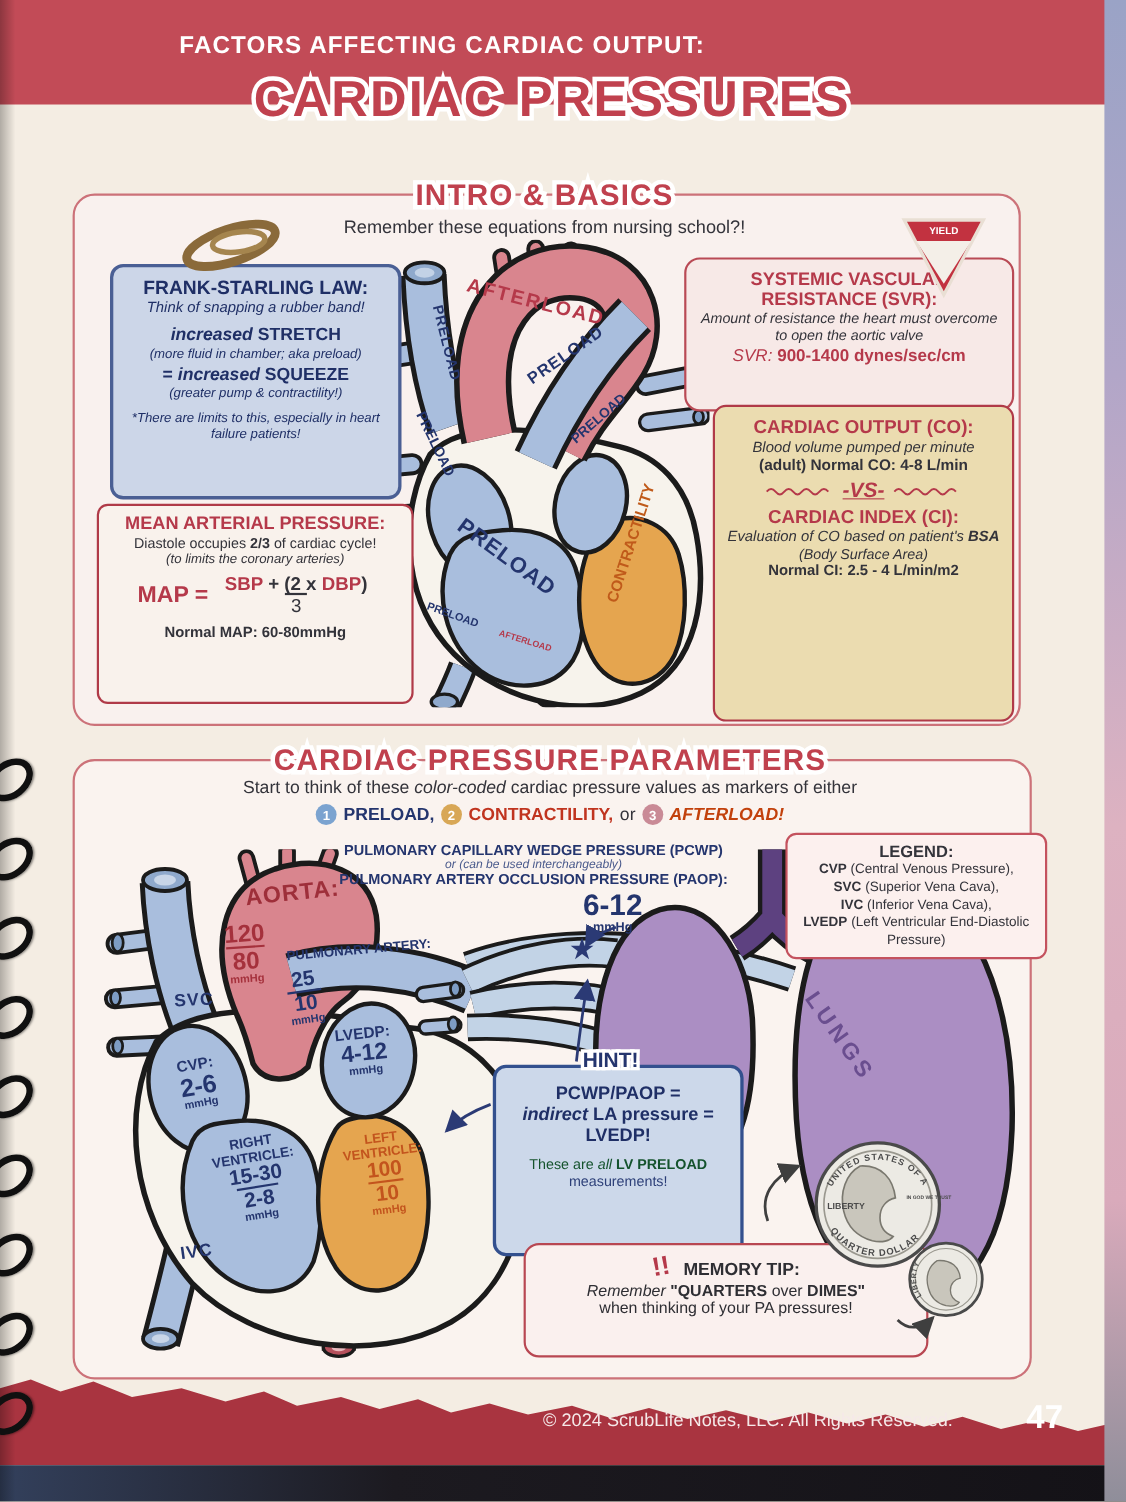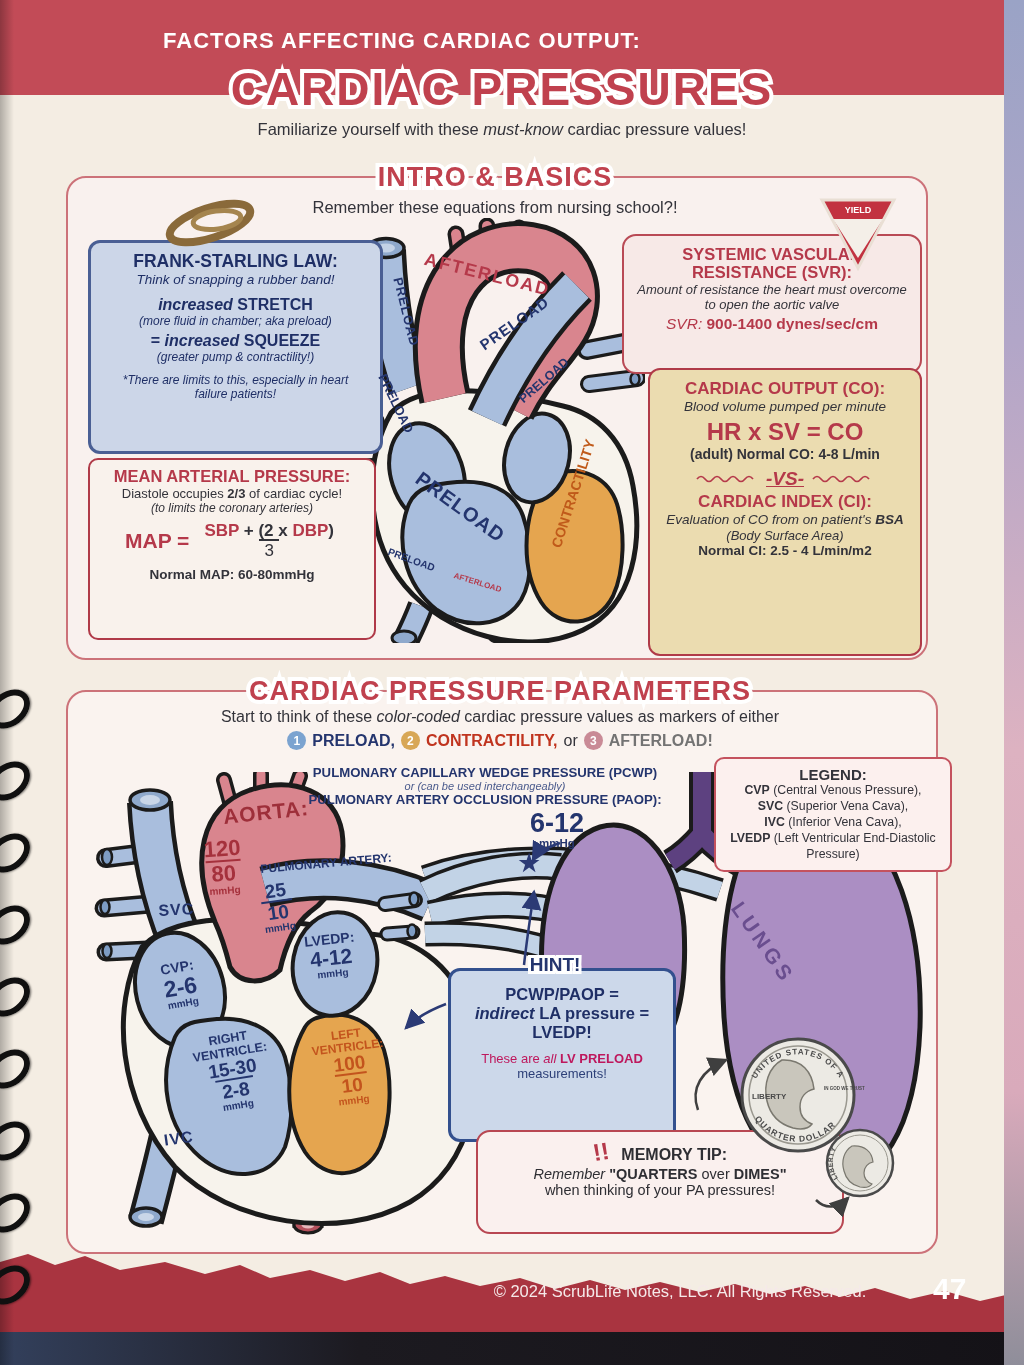--- a/index.html
+++ b/index.html
@@ -55,37 +55,34 @@
 <body>
 
 <div class="page">
 
   <div class="abs banner z5"></div>
   <div class="abs kicker z5">FACTORS AFFECTING CARDIAC OUTPUT:</div>
   <div class="abs sticker title-sticker z10">
     <span class="st-back">CARDIAC PRESSURES</span>
     <span class="st-front">CARDIAC PRESSURES</span>
   </div>
-  <div class="abs subtitle z10">
-    <span>Familiarize yourself with these </span><span class="i">must-know</span><span> cardiac pressure values!</span>
-  </div>
 
   <div class="abs secbox z1" style="left:66px;top:176px;width:858px;height:480px;"></div>
   <div class="abs sticker sec-header z10" style="left:66px;top:162px;width:858px;">
     <span class="st-back">INTRO &amp; BASICS</span>
     <span class="st-front">INTRO &amp; BASICS</span>
   </div>
   <div class="abs ctr dark z10" style="left:66px;top:198px;width:858px;font-size:16.5px;">Remember these equations from nursing school?!</div>
 
   <svg class="abs z12" style="left:155px;top:193px;" width="110" height="60" viewBox="0 0 110 60">
     <ellipse cx="55" cy="30" rx="42" ry="15" transform="rotate(-18 55 30)" fill="none" stroke="#8a6a3a" stroke-width="8"></ellipse>
     <ellipse cx="62" cy="27" rx="24" ry="9" transform="rotate(-8 62 27)" fill="none" stroke="#a5854e" stroke-width="5"></ellipse>
   </svg>
 
-  <div class="abs bluebox z10" style="left:88px;top:240px;width:247px;height:192px;padding:8px 21px;">
+  <div class="abs bluebox z10" style="left:100px;top:240px;width:247px;height:192px;padding:8px 6px;">
     <div class="b" style="font-size:17.5px;">FRANK-STARLING LAW:</div>
     <div class="i" style="font-size:13.5px;">Think of snapping a rubber band!</div>
     <div style="font-size:16px;margin-top:9px;"><span class="bi">increased </span><span class="b">STRETCH</span></div>
     <div class="i" style="font-size:12px;">(more fluid in chamber; aka preload)</div>
     <div style="font-size:16px;margin-top:4px;"><span class="b">= </span><span class="bi">increased </span><span class="b">SQUEEZE</span></div>
     <div class="i" style="font-size:12px;">(greater pump &amp; contractility!)</div>
     <div class="i" style="font-size:12px;margin-top:9px;">*There are limits to this, especially in heart failure patients!</div>
   </div>
 
   <div class="abs redbox z10" style="left:88px;top:458px;width:274px;height:164px;padding:7px 5px;">
@@ -110,33 +107,32 @@
 
   <svg class="abs z12" style="left:818px;top:196px;" width="80" height="76" viewBox="0 0 80 76">
     <polygon points="4,4 76,4 40,72" fill="#c23240" stroke="#e9dfd4" stroke-width="3"></polygon>
     <polygon points="15,23 65,23 40,62" fill="#f4efe8"></polygon>
     <text x="40" y="17" text-anchor="middle" font-size="9" font-weight="bold" fill="#ffffff">YIELD</text>
   </svg>
 
   <div class="abs tanbox z10" style="left:648px;top:368px;width:258px;height:266px;padding:9px 6px;">
     <div class="b red" style="font-size:17px;">CARDIAC OUTPUT (CO):</div>
     <div class="i dark" style="font-size:13.5px;">Blood volume pumped per minute</div>
-    <div class="b red" style="font-size:24px;margin-top:4px;">HR x SV = CO</div>
     <div class="b dark" style="font-size:14px;">(adult) Normal CO: 4-8 L/min</div>
     <div style="display:flex;align-items:center;justify-content:center;gap:8px;margin:6px 0 2px 0;">
       <svg width="62" height="10" viewBox="0 0 62 10">
           <path d="M1,5 q4,-5 8,0 t8,0 t8,0 t8,0 t8,0 t8,0 t8,0" fill="none" stroke="#b5394a" stroke-width="1.7"></path>
         </svg>
       <span class="bi red" style="font-size:19px;text-decoration:underline;">-VS-</span>
       <svg width="62" height="10" viewBox="0 0 62 10">
           <path d="M1,5 q4,-5 8,0 t8,0 t8,0 t8,0 t8,0 t8,0 t8,0" fill="none" stroke="#b5394a" stroke-width="1.7"></path>
         </svg>
     </div>
     <div class="b red" style="font-size:17px;">CARDIAC INDEX (CI):</div>
-    <div class="i dark" style="font-size:13.5px;line-height:1.15;"><span>Evaluation of CO from on patient's </span><span class="bi">BSA</span></div>
+    <div class="i dark" style="font-size:13.5px;line-height:1.15;"><span>Evaluation of CO based on patient's </span><span class="bi">BSA</span></div>
     <div class="i dark" style="font-size:13px;">(Body Surface Area)</div>
     <div class="b dark" style="font-size:13.5px;">Normal CI: 2.5 - 4 L/min/m2</div>
   </div>
 
   <svg class="abs z1" style="left:325px;top:218px;" width="320" height="425" viewBox="0 0 320 425">
 
     <g>
       <path d="M4,110 L56,102" stroke="#1b1b1b" stroke-width="22" stroke-linecap="round"></path>
         <path d="M4,110 L56,102" stroke="#a9bedd" stroke-width="15" stroke-linecap="round"></path>
       <path d="M6,208 L50,204" stroke="#1b1b1b" stroke-width="20" stroke-linecap="round"></path>
@@ -218,21 +214,21 @@
   <div class="abs ctr dark z10" style="left:66px;top:708px;width:868px;font-size:16px;">
     <span>Start to think of these </span><span class="i">color-coded</span><span> cardiac pressure values as markers of either</span>
   </div>
   <div class="abs z10" style="left:66px;top:731px;width:868px;display:flex;justify-content:center;align-items:center;gap:6px;font-size:16px;">
     <span style="display:inline-flex;width:19px;height:19px;border-radius:50%;background:#7ba3d0;color:#fff;font-weight:bold;font-size:12px;align-items:center;justify-content:center;">1</span>
     <span class="b navy">PRELOAD,</span>
     <span style="display:inline-flex;width:19px;height:19px;border-radius:50%;background:#d8a756;color:#fff;font-weight:bold;font-size:12px;align-items:center;justify-content:center;">2</span>
     <span class="b" style="color:#c0341f;">CONTRACTILITY,</span>
     <span class="dark">or</span>
     <span style="display:inline-flex;width:19px;height:19px;border-radius:50%;background:#c98a96;color:#fff;font-weight:bold;font-size:12px;align-items:center;justify-content:center;">3</span>
-    <span class="b" style="color:#737373;">AFTERLOAD!</span>
+    <span class="b" style="color:#c2410c;font-style:italic;">AFTERLOAD!</span>
   </div>
 
   <div class="abs ctr z10" style="left:295px;top:765px;width:380px;color:#24356e;">
     <div class="b" style="font-size:13.2px;">PULMONARY CAPILLARY WEDGE PRESSURE (PCWP)</div>
     <div class="i" style="font-size:11px;color:#4a5a8c;">or (can be used interchangeably)</div>
     <div class="b" style="font-size:13.2px;">PULMONARY ARTERY OCCLUSION PRESSURE (PAOP):</div>
   </div>
 
   <div class="abs legendbox z10" style="left:714px;top:757px;width:224px;padding:7px 5px;">
     <div class="b" style="font-size:15px;">LEGEND:</div>
@@ -375,21 +371,21 @@
   <div class="abs z12 ctr navy" style="left:512px;top:810px;width:90px;font-weight:bold;line-height:1;">
     <div style="font-size:27px;">6-12</div>
     <div style="font-size:11.5px;margin-top:1px;">mmHg</div>
   </div>
   <div class="abs z12" style="left:517px;top:850px;font-size:27px;color:#2b3a75;line-height:1;">★</div>
 
   <div class="abs hintbox z10" style="left:448px;top:968px;width:214px;height:150px;padding:14px 4px 4px 4px;">
     <div class="b" style="font-size:16.5px;">PCWP/PAOP =</div>
     <div style="font-size:16.5px;font-weight:bold;"><span class="i">indirect</span><span> LA pressure =</span></div>
     <div class="b" style="font-size:16.5px;">LVEDP!</div>
-    <div style="font-size:13px;margin-top:9px;color:#be185d;"><span>These are </span><span class="i">all</span><span class="b"> LV PRELOAD</span></div>
+    <div style="font-size:13px;margin-top:9px;color:#14532d;"><span>These are </span><span class="i">all</span><span class="b"> LV PRELOAD</span></div>
     <div style="font-size:13px;color:#2c3f78;">measurements!</div>
   </div>
   <div class="abs sticker z12" style="left:448px;top:954px;width:214px;font-size:19px;">
     <span class="st-back" style="-webkit-text-stroke:6px #fff;text-shadow:none;">HINT!</span>
     <span class="st-front" style="color:#24356e;">HINT!</span>
   </div>
 
   <div class="abs membox z10" style="left:476px;top:1130px;width:356px;height:88px;padding:6px 4px;">
     <div>
       <span class="b" style="color:#b5394a;font-size:24px;display:inline-block;transform:rotate(-10deg);margin-right:8px;">!!</span>

